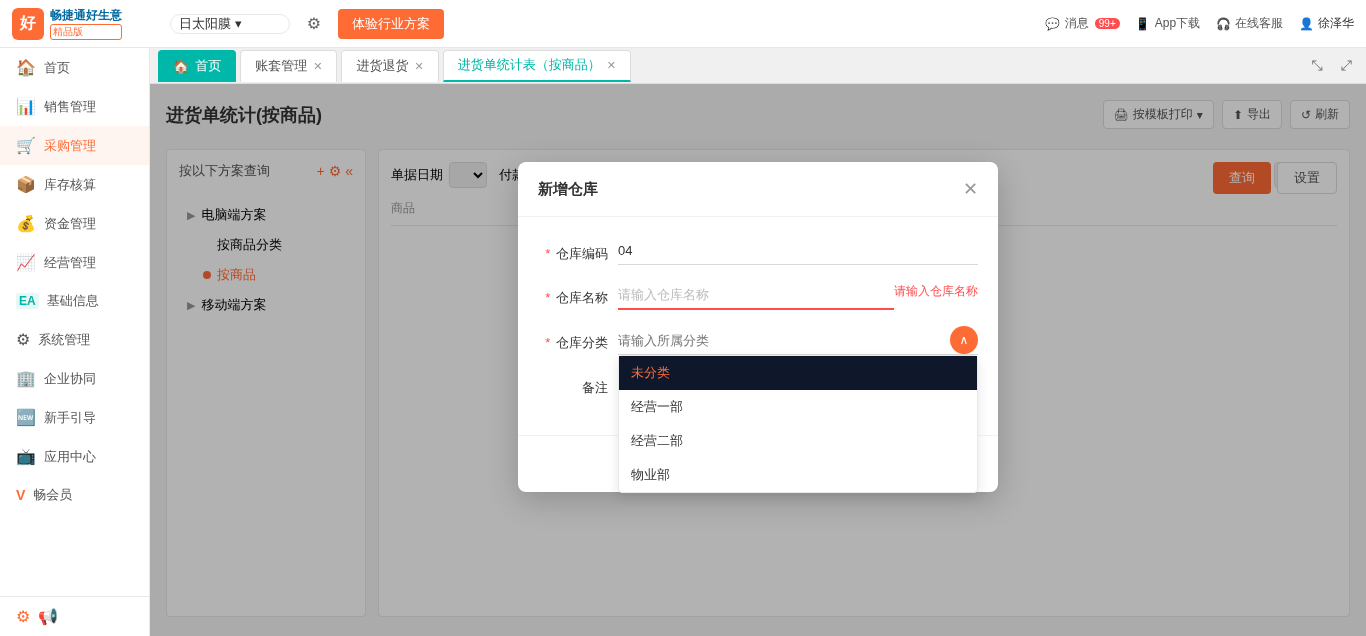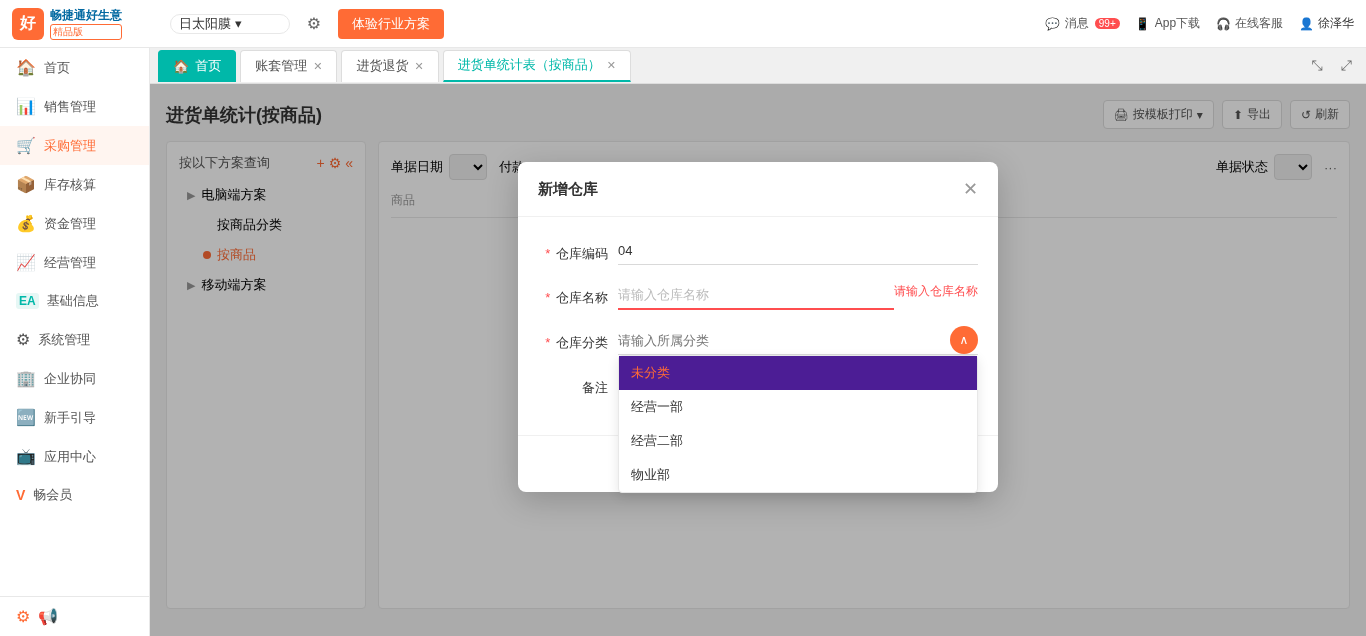--- a/index.html
+++ b/index.html
@@ -79,40 +79,40 @@
     .tab-close { cursor: pointer; color: #999; font-size: 11px; }
     .tab-bar-actions { margin-left: auto; display: flex; gap: 6px; }
     .tab-action-btn { background: none; border: none; cursor: pointer; color: #666; font-size: 14px; padding: 2px 6px; }
 
     
     .main-content { flex: 1; display: flex; flex-direction: column; overflow: hidden; }
     .content-area { flex: 1; padding: 16px; position: relative; overflow: hidden; background: #f5f5f5; }
 
     .page-title-bar {
       display: flex; align-items: center; justify-content: space-between;
-      margin-bottom: 12px;
+      margin-bottom: 20px;
     }
     .page-title { font-size: 18px; font-weight: bold; color: #333; }
     .page-actions { display: flex; gap: 8px; }
     .page-action-btn {
       display: flex; align-items: center; gap: 4px;
       padding: 5px 10px; border: 1px solid #ddd; border-radius: 4px;
       background: #fff; cursor: pointer; color: #555; font-size: 12px;
     }
     .query-btn {
       background: #ff6b35; color: #fff; border: none;
       padding: 6px 16px; border-radius: 4px; cursor: pointer; font-size: 13px;
     }
     .settings-btn {
       background: #fff; color: #555; border: 1px solid #ddd;
       padding: 6px 16px; border-radius: 4px; cursor: pointer; font-size: 13px;
     }
     .filter-left-header {
       display: flex; align-items: center; justify-content: space-between;
-      margin-bottom: 8px; color: #555;
+      margin-bottom: 20px; color: #555;
     }
     .filter-left-actions { display: flex; gap: 4px; }
     .filter-left-btn { background: none; border: none; cursor: pointer; color: #ff6b35; font-size: 14px; }
     .filter-tree-item {
       padding: 6px 8px; cursor: pointer; border-radius: 3px; display: flex; align-items: center; gap: 6px;
     }
     .filter-tree-item .arrow { color: #999; font-size: 11px; }
     .filter-sub-item {
       padding: 6px 8px 6px 24px; cursor: pointer; display: flex; align-items: center; gap: 6px;
     }
@@ -173,21 +173,21 @@
     }
     .dropdown-list {
       position: absolute; top: 100%; left: 0; right: 0;
       background: #fff; border: 1px solid #e8e8e8;
       border-radius: 4px; z-index: 300;
       box-shadow: 0 4px 12px rgba(0,0,0,0.1);
     }
     .dropdown-option {
       padding: 8px 12px; cursor: pointer; font-size: 13px; color: #333;
     }
-    .dropdown-option.selected { background: #4c1d95; color: #ff6b35; }
+    .dropdown-option.selected { background: #0f172a; color: #ff6b35; }
 
     .modal-footer {
       display: flex; justify-content: flex-end; align-items: center;
       padding: 12px 20px; border-top: 1px solid #f0f0f0; gap: 8px;
     }
     .btn-save {
       background: #ff6b35; color: #fff; border: none;
       padding: 7px 24px; border-radius: 4px; cursor: pointer; font-size: 13px;
     }
 
@@ -395,20 +395,24 @@
           </div>
 
           <div class="empty-area">
             <div class="empty-icon">📋</div>
             <div style="display:flex;align-items:center;gap:6px;color:#bbb;font-size:13px;">
               <span>🔍</span>
               <span>用[过滤]条件来缩小分析范围</span>
             </div>
           </div>
 
+          <div style="position:absolute;top:12px;right:12px;display:flex;gap:6px;">
+            <button class="query-btn">查询</button>
+            <button class="settings-btn">设置</button>
+          </div>
         </div>
       </div>
 
       <div class="overlay"></div>
 
       <div class="modal">
         <div class="modal-header">
           <span class="modal-title">新增仓库</span>
           <span class="modal-close">✕</span>
         </div>

